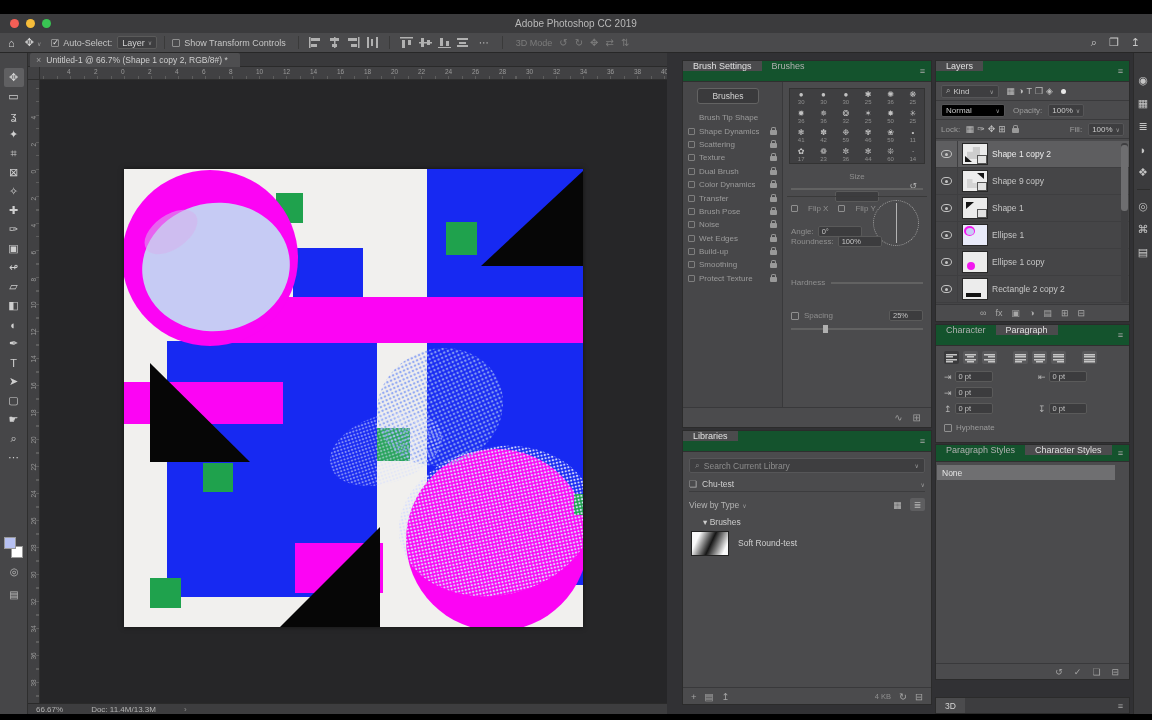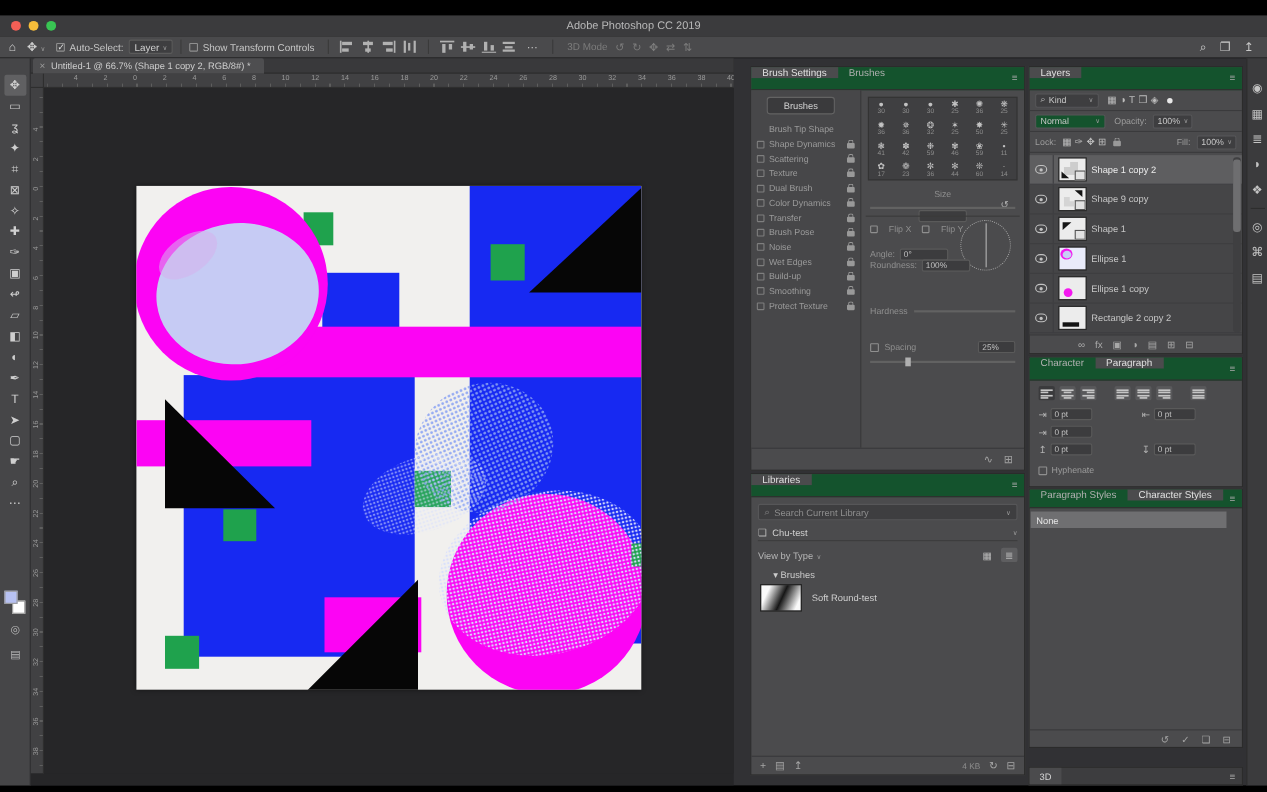--- a/index.html
+++ b/index.html
@@ -31,21 +31,21 @@
   .oa{width:13px;height:11px;margin:0 3px;background-repeat:no-repeat;opacity:.9;}
   .oa-l{background-image:linear-gradient(#bdbdbd,#bdbdbd),linear-gradient(#bdbdbd,#bdbdbd),linear-gradient(#bdbdbd,#bdbdbd);background-size:1.5px 11px,9px 3px,6px 3px;background-position:0 0,2.5px 1px,2.5px 7px;}
   .oa-c{background-image:linear-gradient(#bdbdbd,#bdbdbd),linear-gradient(#bdbdbd,#bdbdbd),linear-gradient(#bdbdbd,#bdbdbd);background-size:1.5px 11px,9px 3px,5px 3px;background-position:5.75px 0,2px 1px,4px 7px;}
   .oa-r{background-image:linear-gradient(#bdbdbd,#bdbdbd),linear-gradient(#bdbdbd,#bdbdbd),linear-gradient(#bdbdbd,#bdbdbd);background-size:1.5px 11px,9px 3px,6px 3px;background-position:11.5px 0,1.5px 1px,4.5px 7px;}
   .oa-dh{background-image:linear-gradient(#bdbdbd,#bdbdbd),linear-gradient(#bdbdbd,#bdbdbd),linear-gradient(#bdbdbd,#bdbdbd);background-size:2px 11px,2px 7px,2px 11px;background-position:1px 0,5.5px 2px,10px 0;}
   .oa-t{background-image:linear-gradient(#bdbdbd,#bdbdbd),linear-gradient(#bdbdbd,#bdbdbd),linear-gradient(#bdbdbd,#bdbdbd);background-size:13px 1.5px,3px 8px,3px 5px;background-position:0 0,2px 2.5px,8px 2.5px;}
   .oa-m{background-image:linear-gradient(#bdbdbd,#bdbdbd),linear-gradient(#bdbdbd,#bdbdbd),linear-gradient(#bdbdbd,#bdbdbd);background-size:13px 1.5px,3px 9px,3px 5px;background-position:0 4.75px,2px 1px,8px 3px;}
   .oa-b{background-image:linear-gradient(#bdbdbd,#bdbdbd),linear-gradient(#bdbdbd,#bdbdbd),linear-gradient(#bdbdbd,#bdbdbd);background-size:13px 1.5px,3px 8px,3px 5px;background-position:0 9.5px,2px 1px,8px 4px;}
   .oa-dv{background-image:linear-gradient(#bdbdbd,#bdbdbd),linear-gradient(#bdbdbd,#bdbdbd),linear-gradient(#bdbdbd,#bdbdbd);background-size:11px 2px,7px 2px,11px 2px;background-position:0 1px,2px 4.5px,0 8px;}
   .ob-dots{font-size:10px;color:#c0c0c0;margin:0 6px;}
-  .ob-3d{color:#7c7c7c;display:flex;align-items:flex-start;gap:7px;margin-left:6px;font-size:9px;}
+  .ob-3d{color:#7c7c7c;display:flex;align-items:center;gap:7px;margin-left:6px;font-size:9px;}
   .ob-3d span{font-size:10px;}
   .ob-right{margin-left:auto;display:flex;align-items:center;gap:12px;margin-right:12px;font-size:11px;color:#c9c9c9;}
 
   
   .workspace{position:absolute;left:0;top:53px;width:100%;height:661px;background:#313134;}
 
   
   .toolbar{position:absolute;left:0;top:53px;width:28px;height:661px;background:#464648;
     border-right:1px solid #2e2e2e;display:flex;flex-direction:column;align-items:center;
     padding-top:15px;}
@@ -141,21 +141,21 @@
   .lib-foot{position:absolute;left:0;right:0;bottom:0;height:17px;border-top:1px solid #39393b;
     display:flex;align-items:center;gap:8px;padding:0 8px;font-size:9.5px;color:#a6a6a6;}
   .lib-size{margin-left:auto;font-size:7.5px;color:#8f8f8f;}
 
   
   #layers-panel{left:935px;top:60px;width:195px;height:262px;}
   .lay-row19{height:19px;display:flex;align-items:center;gap:4px;padding:0 5px;border-bottom:1px solid #3a3a3c;font-size:8px;color:#9d9d9d;}
   .kind-dd{display:flex;align-items:center;gap:3px;background:#3e3e40;border:1px solid #565658;border-radius:2px;height:13px;padding:0 4px;color:#c9c9c9;width:58px;}
   .fico{font-size:9px;color:#bcbcbc;margin:0 1.5px;}
   .fdot{width:5px;height:5px;border-radius:50%;background:#e8e8e8;margin-left:3px;}
-  .blend-dd{display:flex;align-items:center;background:#14532d;border:1px solid #565658;border-radius:2px;height:13px;padding:0 4px;color:#c9c9c9;width:64px;}
+  .blend-dd{display:flex;align-items:center;background:#000000;border:1px solid #565658;border-radius:2px;height:13px;padding:0 4px;color:#c9c9c9;width:64px;}
   .opacity-box{display:flex;align-items:center;background:#3e3e40;border:1px solid #565658;border-radius:2px;height:13px;padding:0 3px;color:#c9c9c9;margin-left:2px;}
   .lay-rows{position:absolute;left:0;right:0;top:80px;bottom:17px;background:#454547;overflow:hidden;}
   .lrow{height:27px;display:flex;align-items:center;gap:5px;padding:0 5px;border-bottom:1px solid #3e3e40;font-size:8.5px;color:#c6c6c6;}
   .lrow.selected{background:#5e5e60;color:#ececec;}
   .eye{width:11px;height:8px;border:1px solid #c2c2c2;border-radius:50% / 60%;position:relative;flex:none;}
   .eye::after{content:"";position:absolute;left:3px;top:1.5px;width:3px;height:3px;border-radius:50%;background:#c2c2c2;}
   .lsep{width:1px;align-self:stretch;background:#3e3e40;flex:none;}
   .thumb{width:24px;height:20px;background:#ececec;position:relative;overflow:hidden;outline:1px solid #282828;flex:none;}
   .vbadge{display:none;position:absolute;right:0;bottom:0;width:10px;height:9px;background:#e2e2e2;border:1px solid #555;}
   .vbadge.show{display:block;}
@@ -428,20 +428,25 @@
             <circle cx="373" cy="371" r="91" fill="#fc04f4"></circle>
             <rect x="450" y="325" width="20" height="21" fill="#1fa24d"></rect>
             <polygon points="256,358 256,459 155,459" fill="#060606"></polygon>
             <rect x="253" y="259" width="33" height="33" fill="#27a35b"></rect>
             <ellipse cx="316" cy="238" rx="64" ry="58" transform="rotate(-24 316 238)" fill="url(#dotsA)" opacity="0.9"></ellipse>
             <ellipse cx="262" cy="280" rx="58" ry="34" transform="rotate(-18 262 280)" fill="url(#dotsB)" opacity="0.55"></ellipse>
             <ellipse cx="372" cy="352" rx="98" ry="74" transform="rotate(-12 372 352)" fill="url(#dotsB)" opacity="0.95"></ellipse>
           </svg>
       </div>
     </div>
+    <div class="statusbar">
+      <span>66.67%</span>
+      <span class="st-doc">Doc: 11.4M/13.3M</span>
+      <span class="st-arrow">›</span>
+    </div>
   </div>
 
   <div class="panel" id="brush-panel">
     <div class="phead">
       <div class="ptab active">Brush Settings</div>
       <div class="ptab">Brushes</div>
       <span class="pmenu">≡</span>
     </div>
     <div class="bs-left">
       <span class="brushes-btn">Brushes</span>

